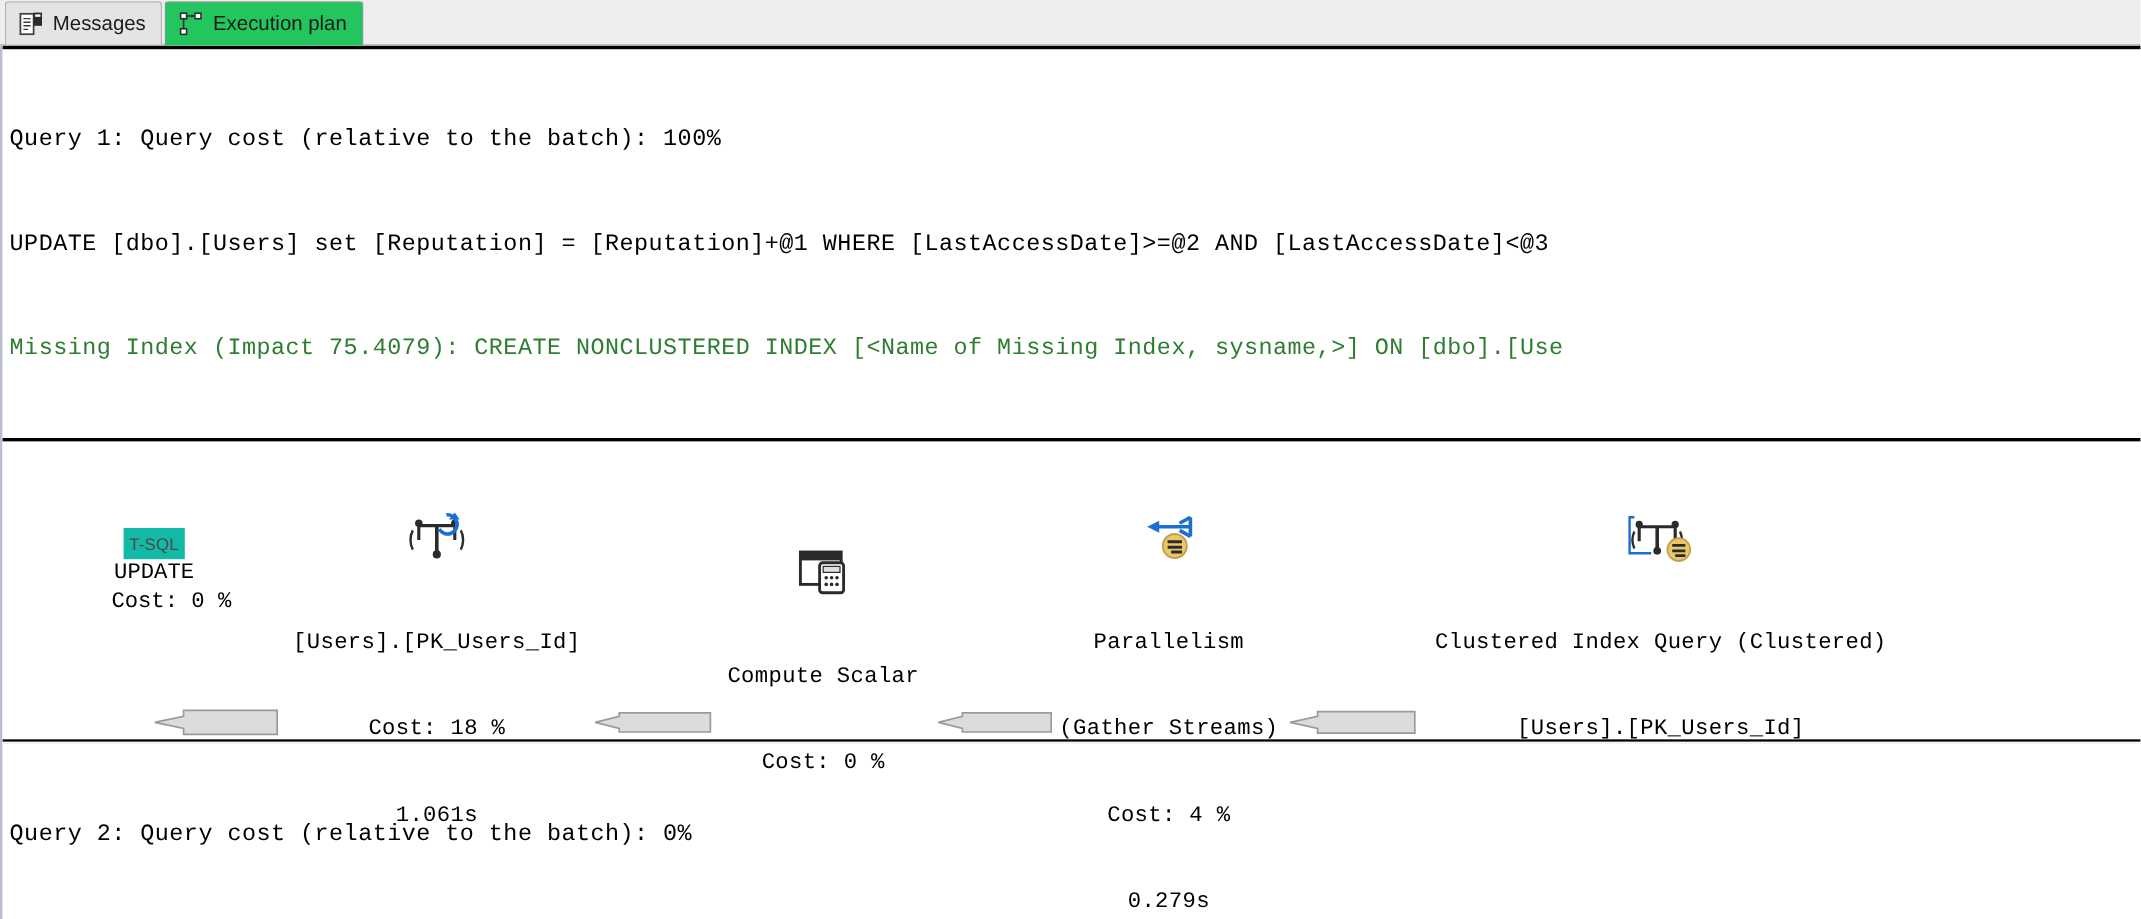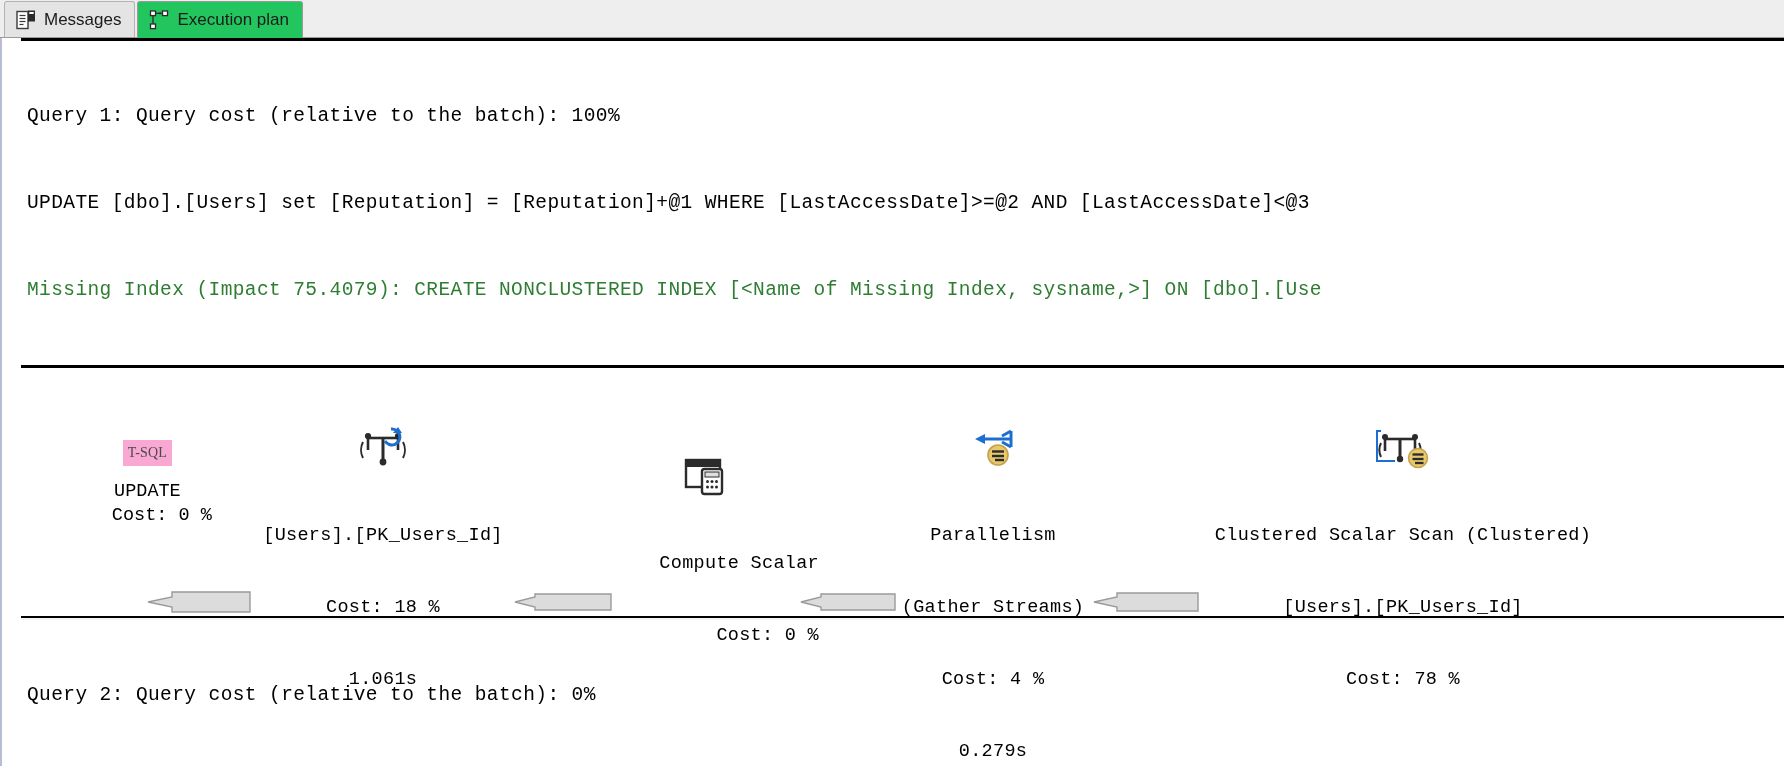--- a/index.html
+++ b/index.html
@@ -51,21 +51,20 @@
   }
   .tab-icon { width: 22px; height: 22px; flex: 0 0 22px; display: block; }
 
   
   .results {
     position: relative;
     background: #ffffff;
     border-left: 2px solid #b8bdd4;
     height: 728px;
     overflow: hidden;
-    padding-left: 19px;
   }
 
   .query-header {
     font-family: "Liberation Mono", monospace;
     font-size: 19.5px;
     line-height: 29px;
     color: #000000;
     padding: 3px 0 2px 6px;
     white-space: pre;
     letter-spacing: 0.4px;
@@ -103,27 +102,26 @@
     align-items: center;
     justify-content: center;
     margin-bottom: 4px;
   }
   .node .label-line { display: block; }
 
   
   .tsql-node { position: absolute; text-align: center; font-family: "Liberation Mono", monospace; font-size: 18.5px; line-height: 24px; color: #000; white-space: pre; }
   .tsql-badge {
     display: inline-block;
-    background: #f9a8d4;
+    background: #14b8a6;
     color: #4a4a4a;
-    font-family: Liberation Serif, serif;
+    font-family: Liberation Sans, sans-serif;
     font-size: 14px;
     padding: 1px 5px;
     letter-spacing: 0.2px;
-    margin-bottom: 14px;
   }
 
   
   .arrow { position: absolute; }
   .arrow svg { display: block; }
 
   
   .section-divider {
     border-top: 2px solid #000000;
     background: #f4f4f4;
@@ -222,21 +220,21 @@
             <polygon points="41,1 45,7 36,7" fill="#1c6fd0"></polygon>
           </svg>
         </div>
         <span class="label-line">[Users].[PK_Users_Id]</span>
         <span class="label-line">Cost: 18 %</span>
         <span class="label-line">1.061s</span>
         
         
       </div>
 
-      <div class="node" style="left:570px; top:36px; width:228px;text-align:right;">
+      <div class="node" style="left:570px; top:36px; width:228px;">
         <div class="icon-wrap">
           <svg width="54" height="44" viewBox="0 0 54 44">
             <rect x="8" y="6" width="34" height="27" fill="#ffffff" stroke="#2b2b2b" stroke-width="2.4"></rect>
             <rect x="8" y="6" width="34" height="7" fill="#2b2b2b"></rect>
             <rect x="24" y="15" width="20" height="25" rx="2.5" fill="#ffffff" stroke="#2b2b2b" stroke-width="2.4"></rect>
             <rect x="27" y="18" width="14" height="5" fill="#dfdfdf" stroke="#2b2b2b" stroke-width="1"></rect>
             <circle cx="29.5" cy="27.5" r="1.5" fill="#2b2b2b"></circle>
             <circle cx="34" cy="27.5" r="1.5" fill="#2b2b2b"></circle>
             <circle cx="38.5" cy="27.5" r="1.5" fill="#2b2b2b"></circle>
             <circle cx="29.5" cy="33" r="1.5" fill="#2b2b2b"></circle>
@@ -282,23 +280,22 @@
             <circle cx="27" cy="34" r="3.2" fill="#2b2b2b"></circle>
             <path d="M8,18 a8,12 0 0 0 0,14" fill="none" stroke="#2b2b2b" stroke-width="2"></path>
             <path d="M46,18 a8,12 0 0 1 0,14" fill="none" stroke="#2b2b2b" stroke-width="2"></path>
             <polyline points="8,6 4,6 4,36 22,36" fill="none" stroke="#1c6fd0" stroke-width="2"></polyline>
             <circle cx="45" cy="33" r="9.5" fill="#e8c86a" stroke="#c2a14a" stroke-width="1.5"></circle>
             <line x1="39.5" y1="29.5" x2="50.5" y2="29.5" stroke="#2b2b2b" stroke-width="2.3"></line>
             <line x1="39.5" y1="34" x2="50.5" y2="34" stroke="#2b2b2b" stroke-width="2.3"></line>
             <line x1="42" y1="38" x2="50.5" y2="38" stroke="#2b2b2b" stroke-width="2.3"></line>
           </svg>
         </div>
-        <span class="label-line">Clustered Scalar Scan (Clustered)</span>
+        <span class="label-line">Clustered Index Query (Clustered)</span>
         <span class="label-line">[Users].[PK_Users_Id]</span>
-        <span class="label-line">Cost: 78 %</span>
         
         
       </div>
     </div>
 
     <div class="section-divider"></div>
     <div class="query-header">
       <div>Query 2: Query cost (relative to the batch): 0%</div>
       
     </div>

